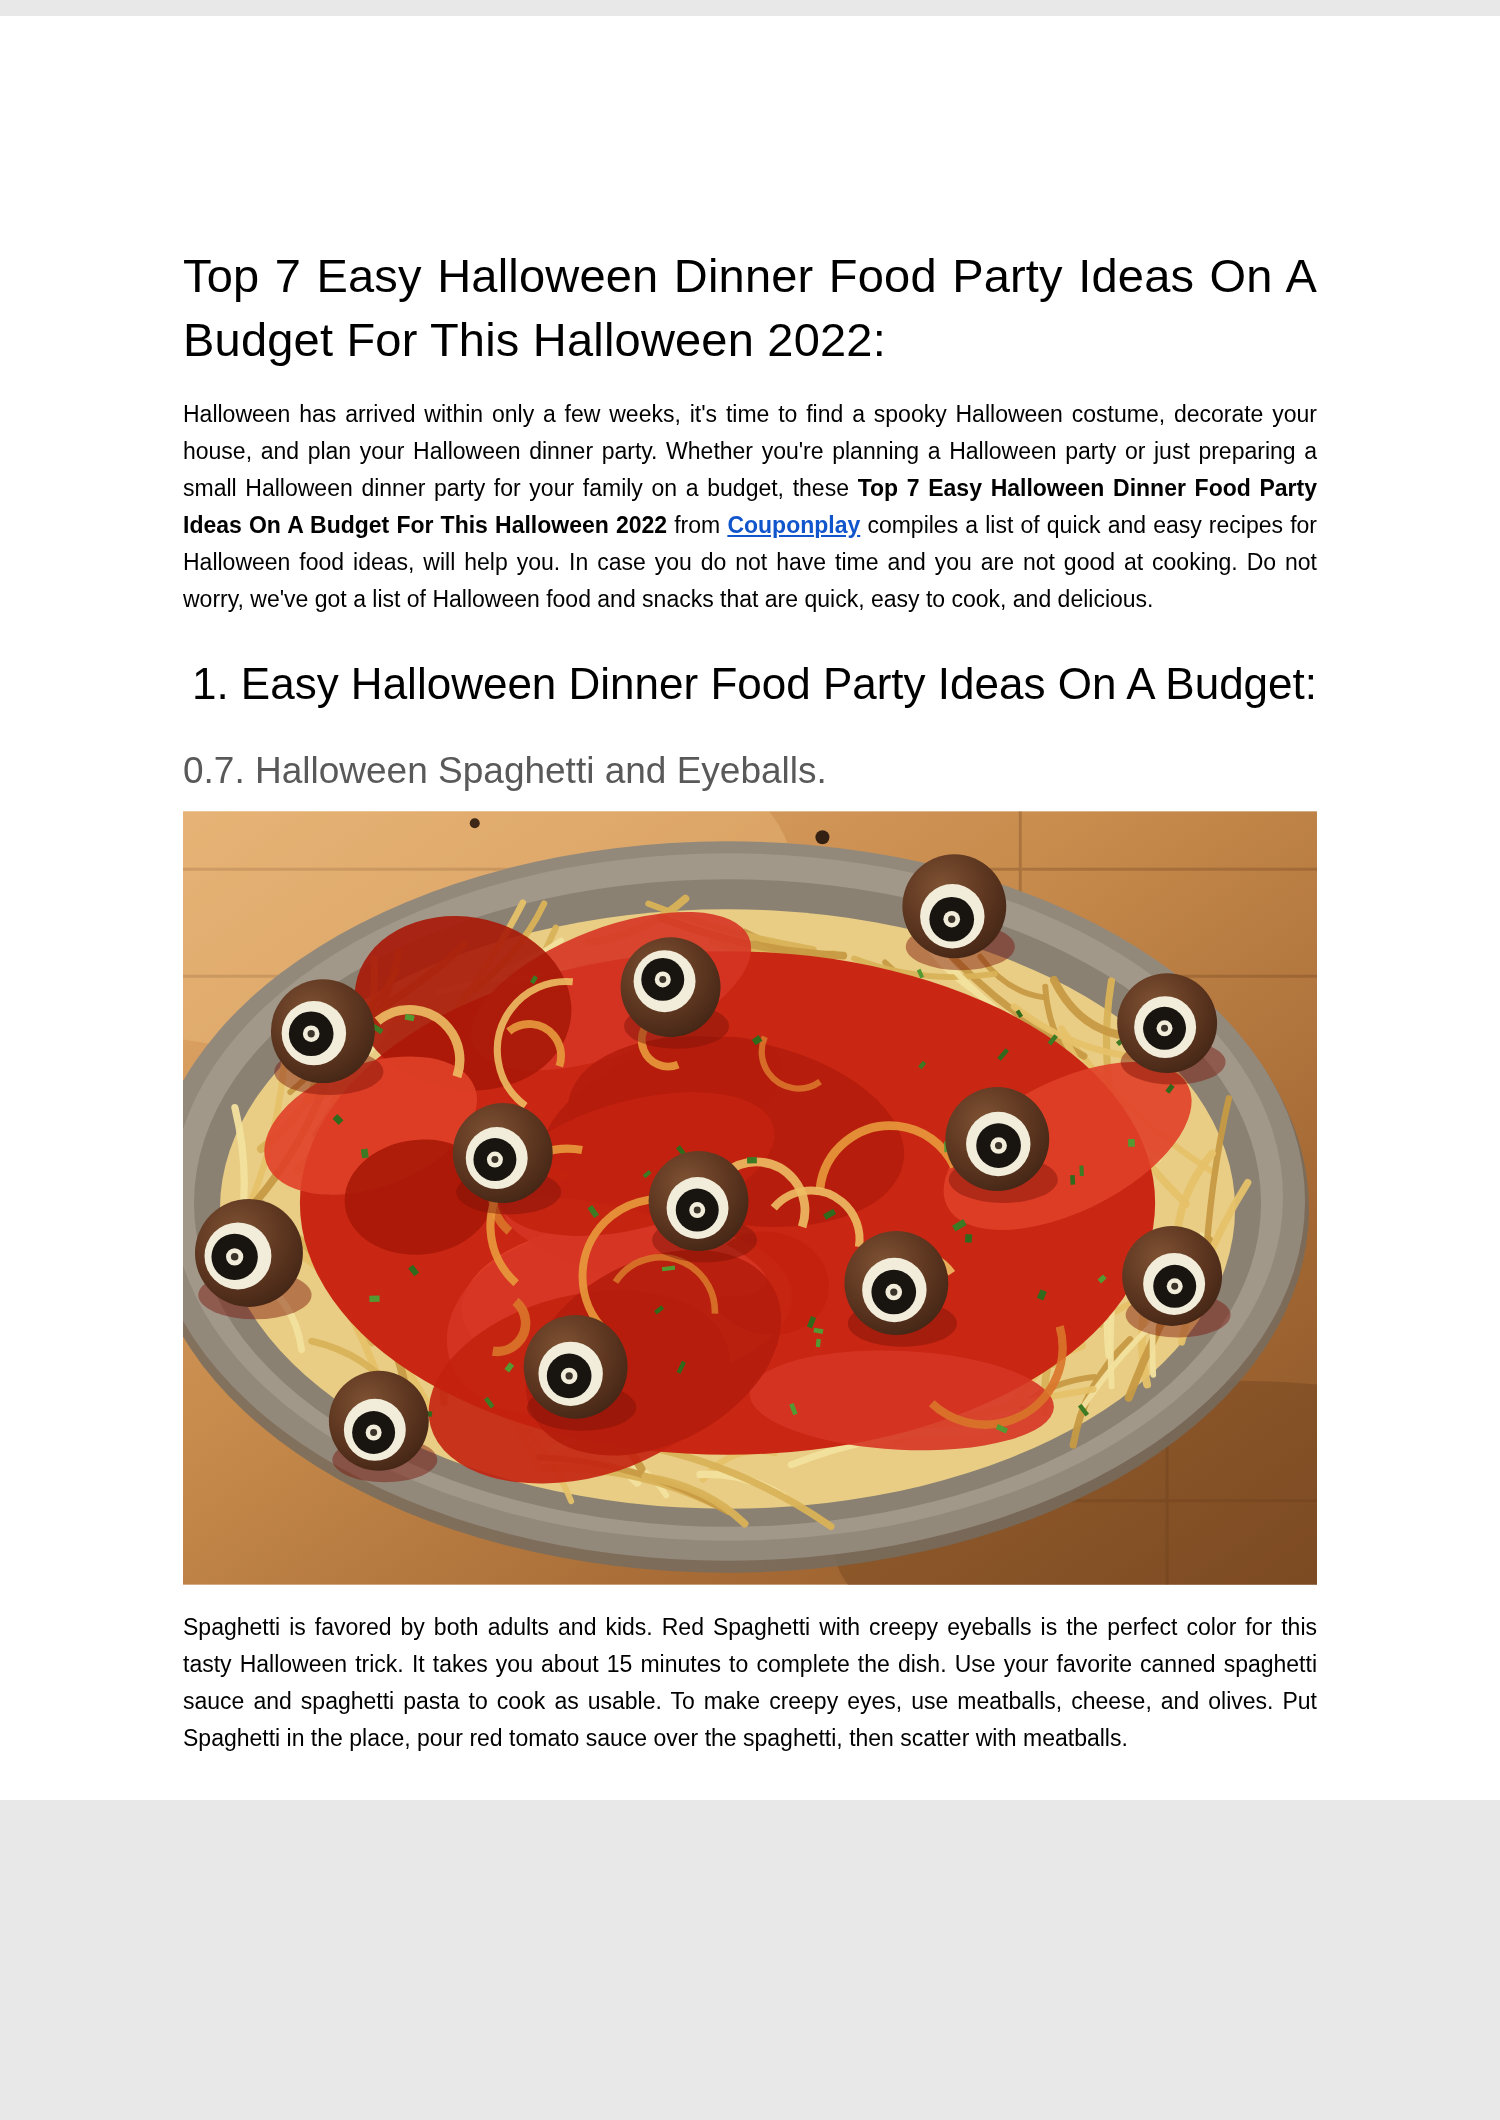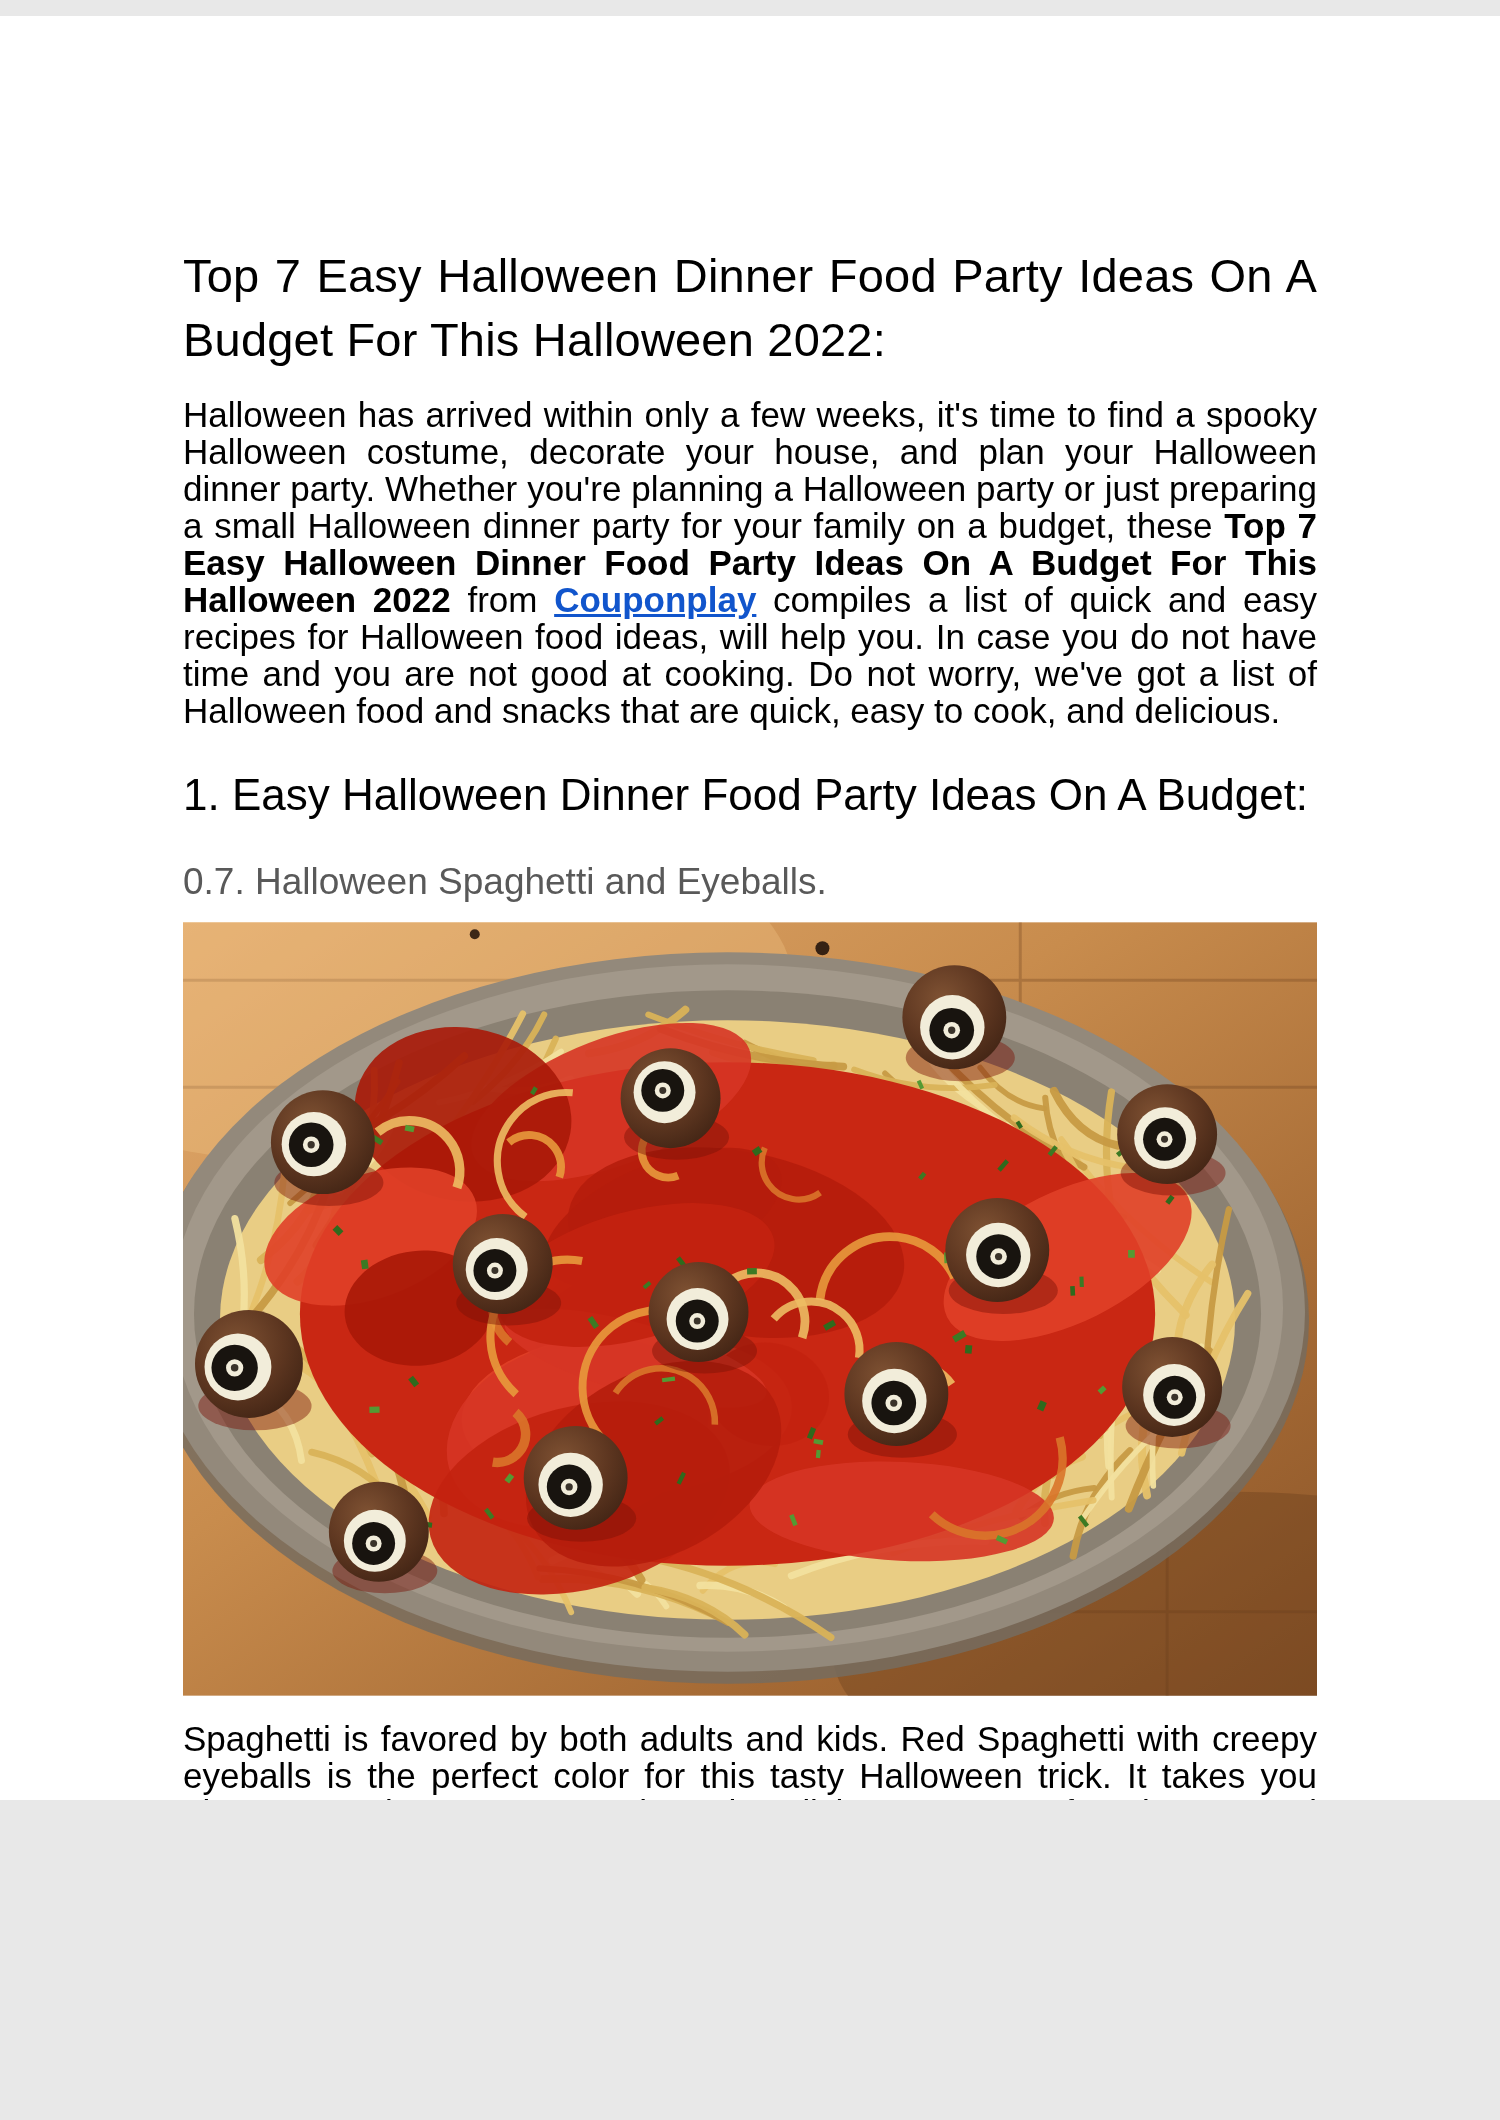--- a/index.html
+++ b/index.html
@@ -6,24 +6,24 @@
   .page{
     width:1500px;height:1784px;background:#ffffff;margin:16px auto;position:relative;
     font-family:"Liberation Sans",sans-serif;color:#000;overflow:hidden;
   }
   .content{position:absolute;left:183px;top:0;width:1134px;}
   .doc-title{
     margin:0;padding-top:228px;font-size:47px;line-height:64px;font-weight:400;
     text-align:justify;letter-spacing:0.2px;
   }
   .para{
-    margin:24px 0 0 0;font-size:35px;line-height:37px;text-align:justify;
+    margin:24px 0 0 0;font-size:23px;line-height:37px;text-align:justify;
   }
   .h1{
-    margin:38px 0 0 0;font-size:44px;line-height:56px;font-weight:400;text-align:left;
+    margin:38px 0 0 0;font-size:44px;line-height:56px;font-weight:400;text-align:right;
   }
   .h2{
     margin:36px 0 0 0;font-size:37px;line-height:45px;font-weight:400;
   }
   .figure{margin:18px 0 0 0;width:1134px;height:774px;}
   .figure svg{display:block;}
   a.doclink{font-weight:bold;text-decoration:underline;}
   b{font-weight:bold;}
 </style>
 </head>

